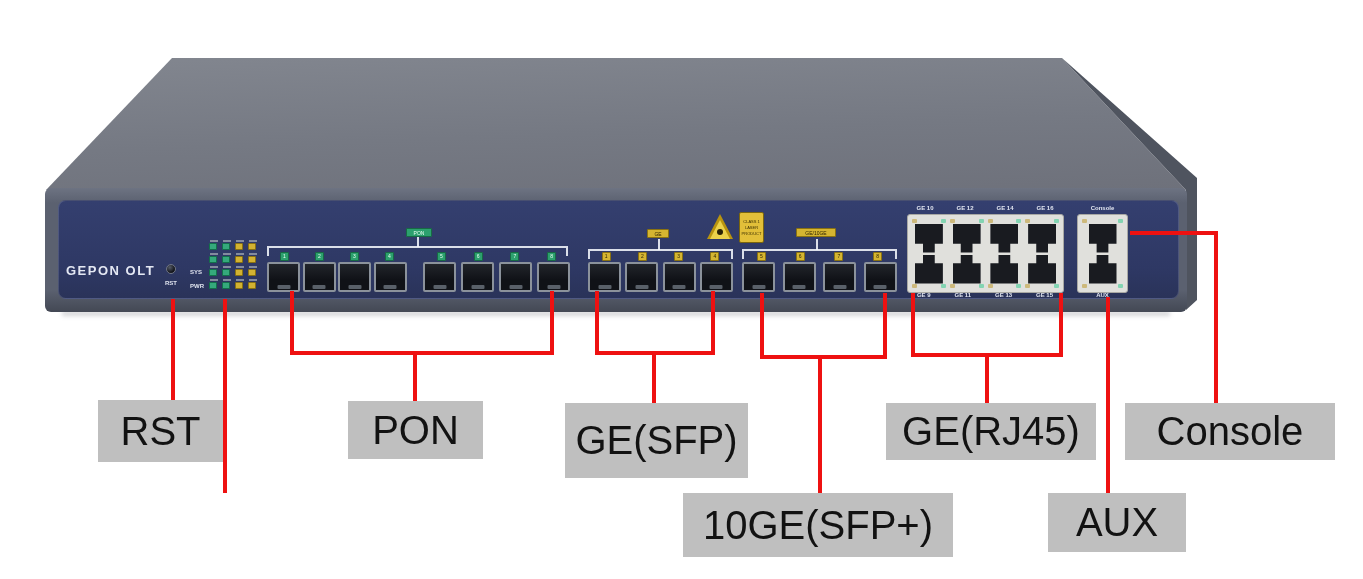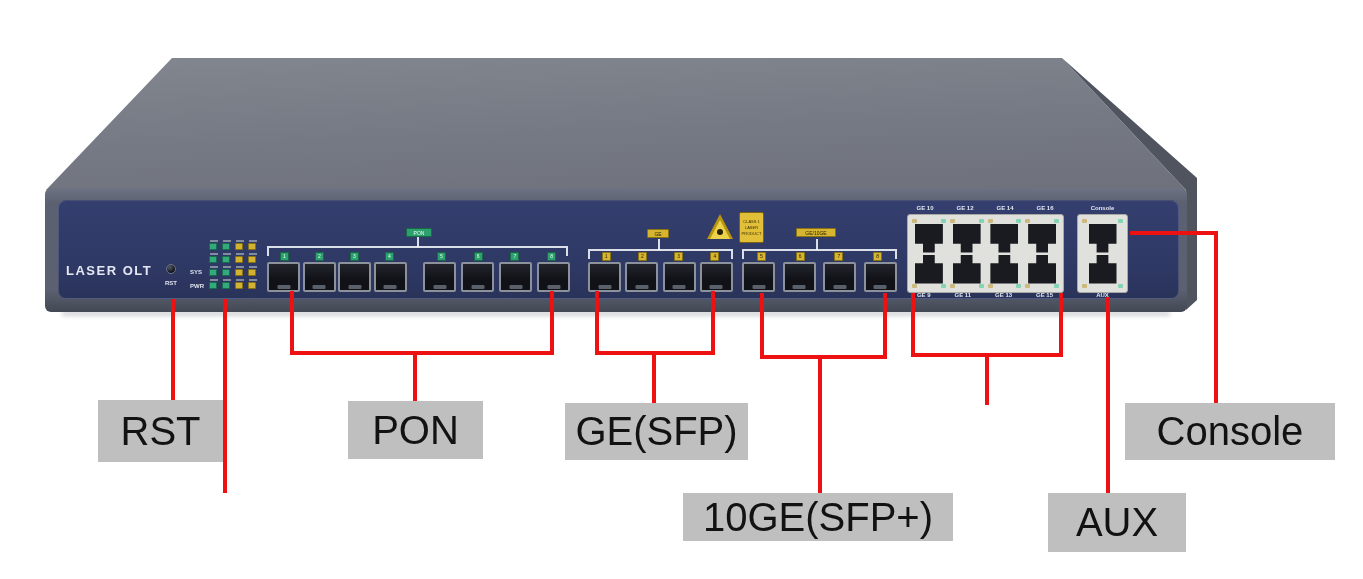--- a/index.html
+++ b/index.html
@@ -90,21 +90,21 @@
 <body>
 
 <div class="stage">
 
   <div class="abs chassis-top"></div>
   <div class="abs chassis-side"></div>
   <div class="abs chassis-shadow"></div>
   <div class="abs bezel"></div>
   <div class="abs panel"></div>
 
-  <div class="abs brand">LASER OLT</div>
+  <div class="abs brand">GEPON OLT</div>
 
   <div class="abs rst-hole"></div>
   <div class="abs rst-txt">RST</div>
 
   <div class="abs ledgrid">
     <div class="ledrow">
       <div class="led g"></div>
         <div class="led g"></div>
         <div class="led y"></div>
         <div class="led y"></div>
@@ -307,18 +307,19 @@
   <div class="red" style="left:911px;top:353px;width:152px;height:4px;"></div>
   <div class="red" style="left:985px;top:355px;width:4px;height:50px;"></div>
 
   <div class="red" style="left:1106px;top:297px;width:4px;height:198px;"></div>
 
   <div class="red" style="left:1130px;top:231px;width:88px;height:4px;"></div>
   <div class="red" style="left:1214px;top:231px;width:4px;height:174px;"></div>
 
   <div class="callout" style="left:98px;top:400px;width:125px;height:62px;">RST</div>
   <div class="callout" style="left:348px;top:401px;width:135px;height:58px;">PON</div>
-  <div class="callout" style="left:565px;top:403px;width:183px;height:57px;">GE(SFP)</div>
-  <div class="callout" style="left:683px;top:493px;width:270px;height:48px;">10GE(SFP+)</div>
+  <div class="callout" style="left:565px;top:403px;width:183px;height:75px;">GE(SFP)</div>
+  <div class="callout" style="left:683px;top:493px;width:270px;height:64px;">10GE(SFP+)</div>
+  <div class="callout" style="left:886px;top:403px;width:210px;height:57px;">GE(RJ45)</div>
   <div class="callout" style="left:1125px;top:403px;width:210px;height:57px;">Console</div>
   <div class="callout" style="left:1048px;top:493px;width:138px;height:59px;">AUX</div>
 
 </div>
 
 </body></html>

